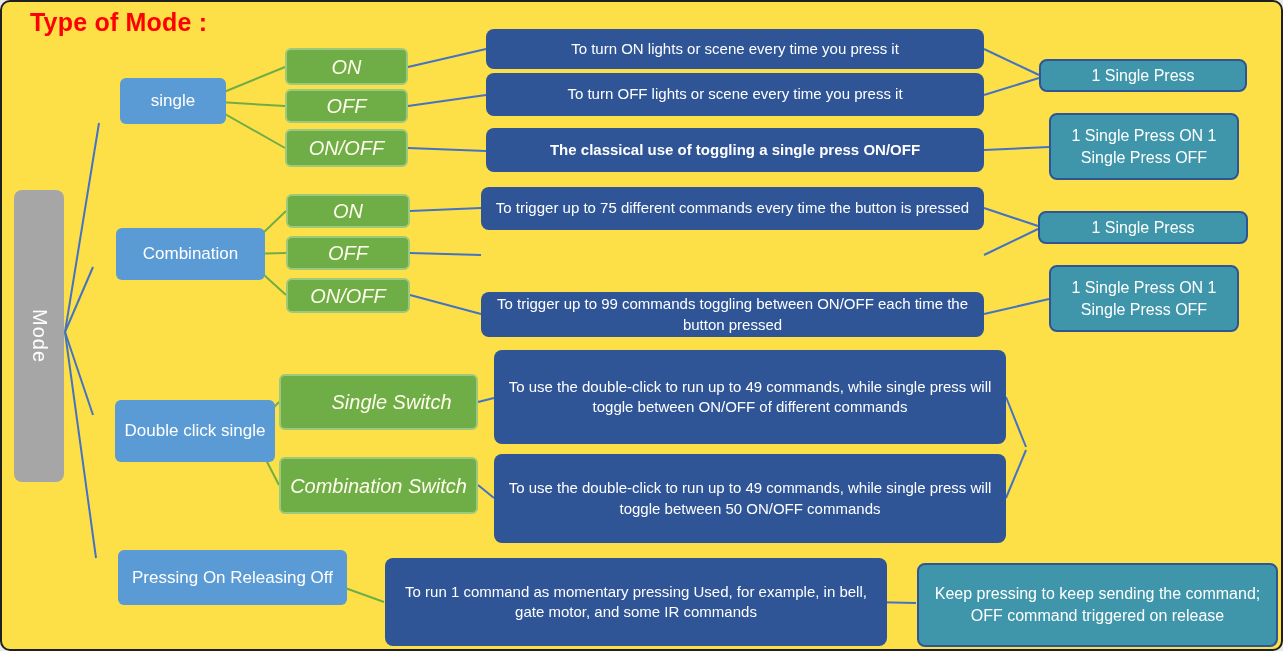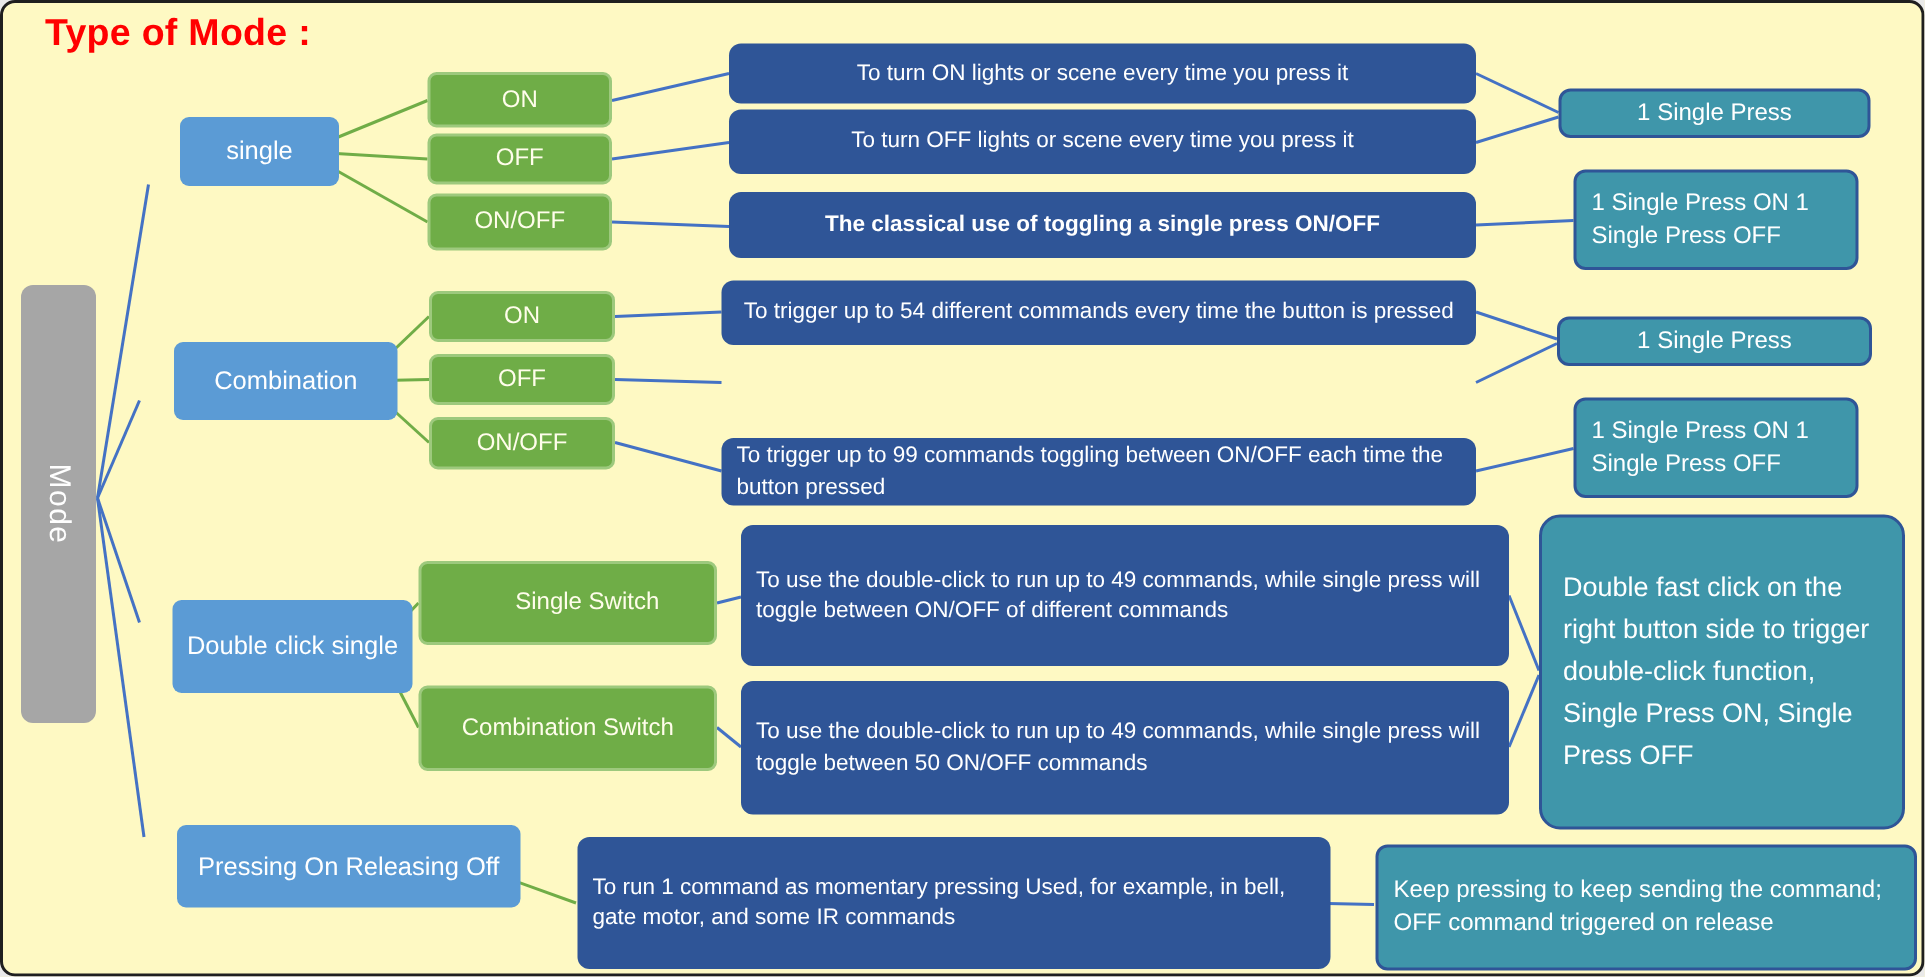--- a/index.html
+++ b/index.html
@@ -1,40 +1,40 @@
 <!DOCTYPE html>
 <html><head>
 <meta charset="utf-8">
 <style>
   html,body{margin:0;padding:0;background:#e9e9e9;font-family:"Liberation Sans",sans-serif;}
   #stage{
-    position:relative;width:1283px;height:651px;background:#fef9c3;
+    position:relative;width:1283px;height:651px;background:#fde047;
     border:2px solid #1f1f1f;border-radius:10px;box-sizing:border-box;overflow:hidden;
   }
   #lines{position:absolute;left:0;top:0;width:1283px;height:651px;}
   .box{
     position:absolute;display:flex;align-items:center;justify-content:center;
-    box-sizing:border-box;color:#fff;
+    text-align:center;box-sizing:border-box;color:#fff;
   }
   .title{
     position:absolute;left:28px;top:6px;color:#ff0000;font-weight:bold;
     font-size:25px;letter-spacing:0.2px;
   }
   .root{
     background:#a6a6a6;border-radius:8px;color:#fefefe;font-size:20px;
   }
   .root span{writing-mode:vertical-rl;letter-spacing:1px;}
   .branch{
     background:#5b9bd5;border-radius:6px;font-size:17px;line-height:1.25;
     padding:2px 6px;
     margin-left:24px;
   }
   .option{
     background:#6fad47;border:2px solid #9dc97d;border-radius:6px;
-    color:#fffdeb;font-size:16px;line-height:1.2;padding:1px 4px;
+    color:#fffdeb;font-size:20px;line-height:1.2;padding:1px 4px;font-style:italic;
   }
   .desc{
     background:#2f5597;border-radius:8px;font-size:15px;line-height:1.35;
     padding:2px 10px;
   }
   .result{
     background:#3f96aa;border:2px solid #2f5597;border-radius:8px;
     font-size:16px;line-height:1.35;padding:2px 10px;
   }
   .result.big{border-radius:14px;font-size:18px;line-height:1.55;padding:6px 14px;}
@@ -123,29 +123,28 @@
   <div class="box desc" id="d-s-1">To turn ON lights or scene every  time you press it</div>
   <div class="box desc" id="d-s-2">To turn OFF  lights or scene  every time you  press it</div>
   <div class="box desc" id="d-s-3">The classical  use of toggling a single press  ON/OFF</div>
   <div class="box result" id="t-s-1">1 Single Press</div>
   <div class="box result" id="t-s-2">1 Single Press ON 1 Single Press  OFF</div>
 
   <div class="box branch" id="b-comb">Combination</div>
   <div class="box option" id="g-c-on">ON</div>
   <div class="box option" id="g-c-off">OFF</div>
   <div class="box option" id="g-c-onoff">ON/OFF</div>
-  <div class="box desc" id="d-c-1">To trigger up to 54 different commands  every time the button is  pressed</div>
+  <div class="box desc" id="d-c-1">To trigger up to 75 different commands  every time the button is  pressed</div>
   <div class="box desc" id="d-c-3">To trigger up to  99 commands  toggling between ON/OFF each  time the button  pressed</div>
   <div class="box result" id="t-c-1">1 Single Press</div>
   <div class="box result" id="t-c-2">1 Single Press ON 1 Single Press  OFF</div>
 
   <div class="box branch" id="b-dbl">Double click single</div>
   <div class="box option" id="g-d-1">Single Switch</div>
   <div class="box option" id="g-d-2">Combination Switch</div>
   <div class="box desc" id="d-d-1">To use the  double-click to  run up to 49  commands, while single  press will toggle between  ON/OFF of different commands</div>
   <div class="box desc" id="d-d-2">To use the  double-click to  run up to 49  commands, while single  press will toggle between 50  ON/OFF commands</div>
-  <div class="box result big" id="t-d">Double fast click on the right button side to trigger double-click function, Single  Press ON, Single  Press OFF</div>
 
   <div class="box branch" id="b-press">Pressing On Releasing Off</div>
   <div class="box desc" id="d-p">To run 1  command as  momentary pressing Used, for example, in bell, gate motor, and some IR commands</div>
   <div class="box result" id="t-p">Keep pressing to keep sending the command; OFF command triggered on release</div>
 
 </div>
 
 </body></html>

